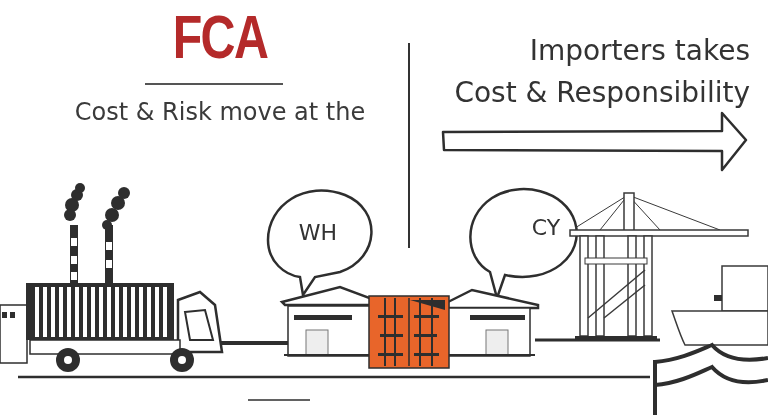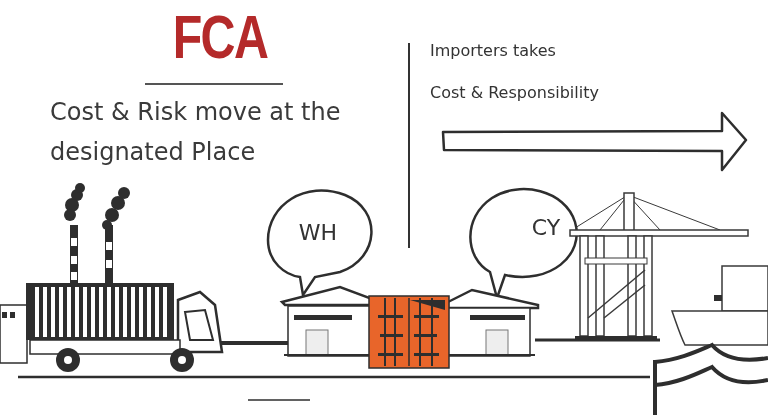--- a/index.html
+++ b/index.html
@@ -1,21 +1,21 @@
 <!DOCTYPE html>
 <html><head>
 <meta charset="utf-8">
 <style>
   html,body{margin:0;padding:0;background:#ffffff;}
   body{width:768px;height:415px;position:relative;overflow:hidden;font-family:"DejaVu Sans",sans-serif;}
   .abs{position:absolute;}
   .title{left:150px;top:2px;width:140px;text-align:center;font-family:"Liberation Sans",sans-serif;font-weight:bold;font-size:62px;color:#b42a2a;letter-spacing:-2px;transform:scaleX(0.78);transform-origin:center top;line-height:70px;}
   .underline{left:145px;top:83px;width:138px;height:2px;background:#555;}
-  .left-text{left:50px;top:92px;width:340px;font-size:24px;line-height:40px;color:#3a3a3a;font-family:"DejaVu Sans",sans-serif;}
-  .right-text{left:430px;top:30px;width:320px;text-align:left;font-size:16px;line-height:42px;color:#333;}
+  .left-text{left:50px;top:92px;width:340px;text-align:center;font-size:24px;line-height:40px;color:#3a3a3a;font-family:"DejaVu Sans",sans-serif;}
+  .right-text{left:430px;top:30px;width:320px;text-align:right;font-size:28px;line-height:42px;color:#333;}
   .divider{left:408px;top:43px;width:2px;height:205px;background:#333;}
   .bubble-label{font-size:22px;color:#333;text-align:center;}
   svg{position:absolute;left:0;top:0;}
 </style>
 </head>
 <body>
 
 <svg width="768" height="415" viewBox="0 0 768 415">
 
   <line x1="18" y1="377" x2="650" y2="377" stroke="#2e2e2e" stroke-width="2.5"></line>
@@ -144,21 +144,20 @@
     <path d="M655 362 C680 360 700 350 712 345 C725 360 745 362 768 358"></path>
     <path d="M655 385 C680 383 700 372 712 367 C725 382 745 385 768 380"></path>
   </g>
 </svg>
 
 <div class="abs title">FCA</div>
 <div class="abs underline"></div>
 
 <div class="abs left-text">
   <div>Cost &amp; Risk move at the</div>
-  <div>designated Place</div>
 </div>
 
 <div class="abs divider"></div>
 
 <div class="abs right-text">
   <div>Importers takes</div>
   <div>Cost &amp; Responsibility</div>
 </div>
 
 <div class="abs bubble-label" style="left:290px;top:220px;width:56px;">WH</div>

